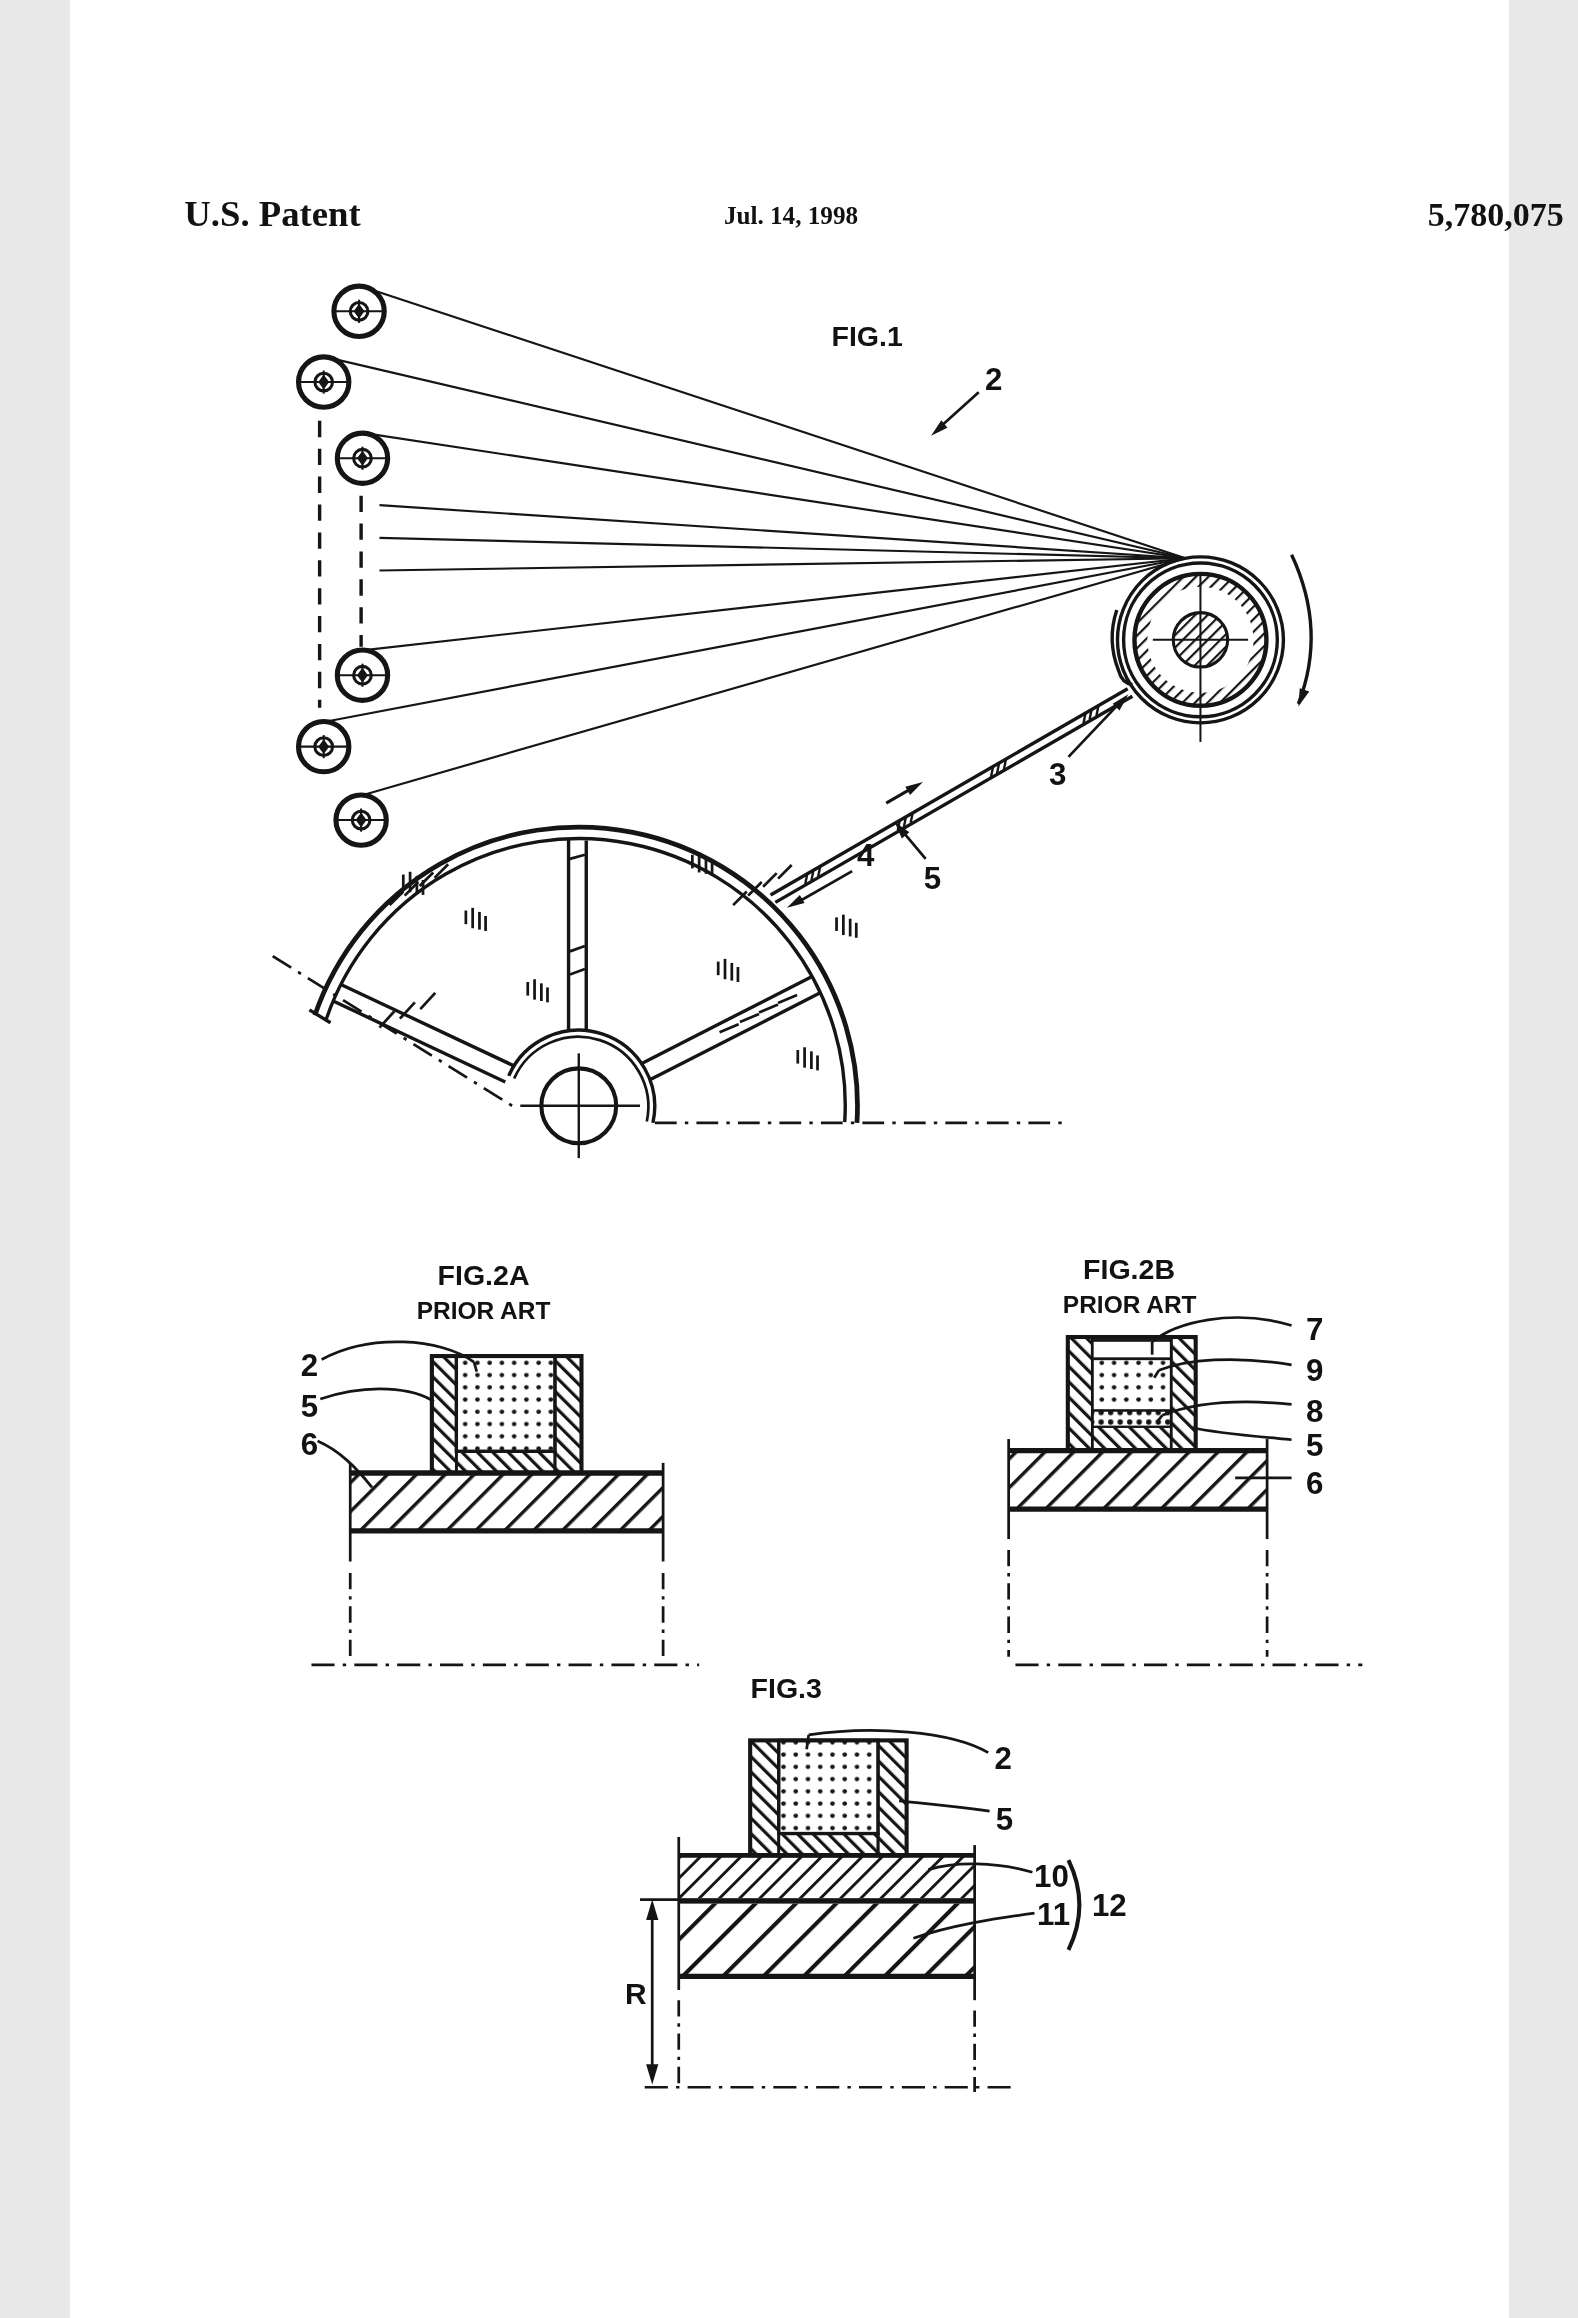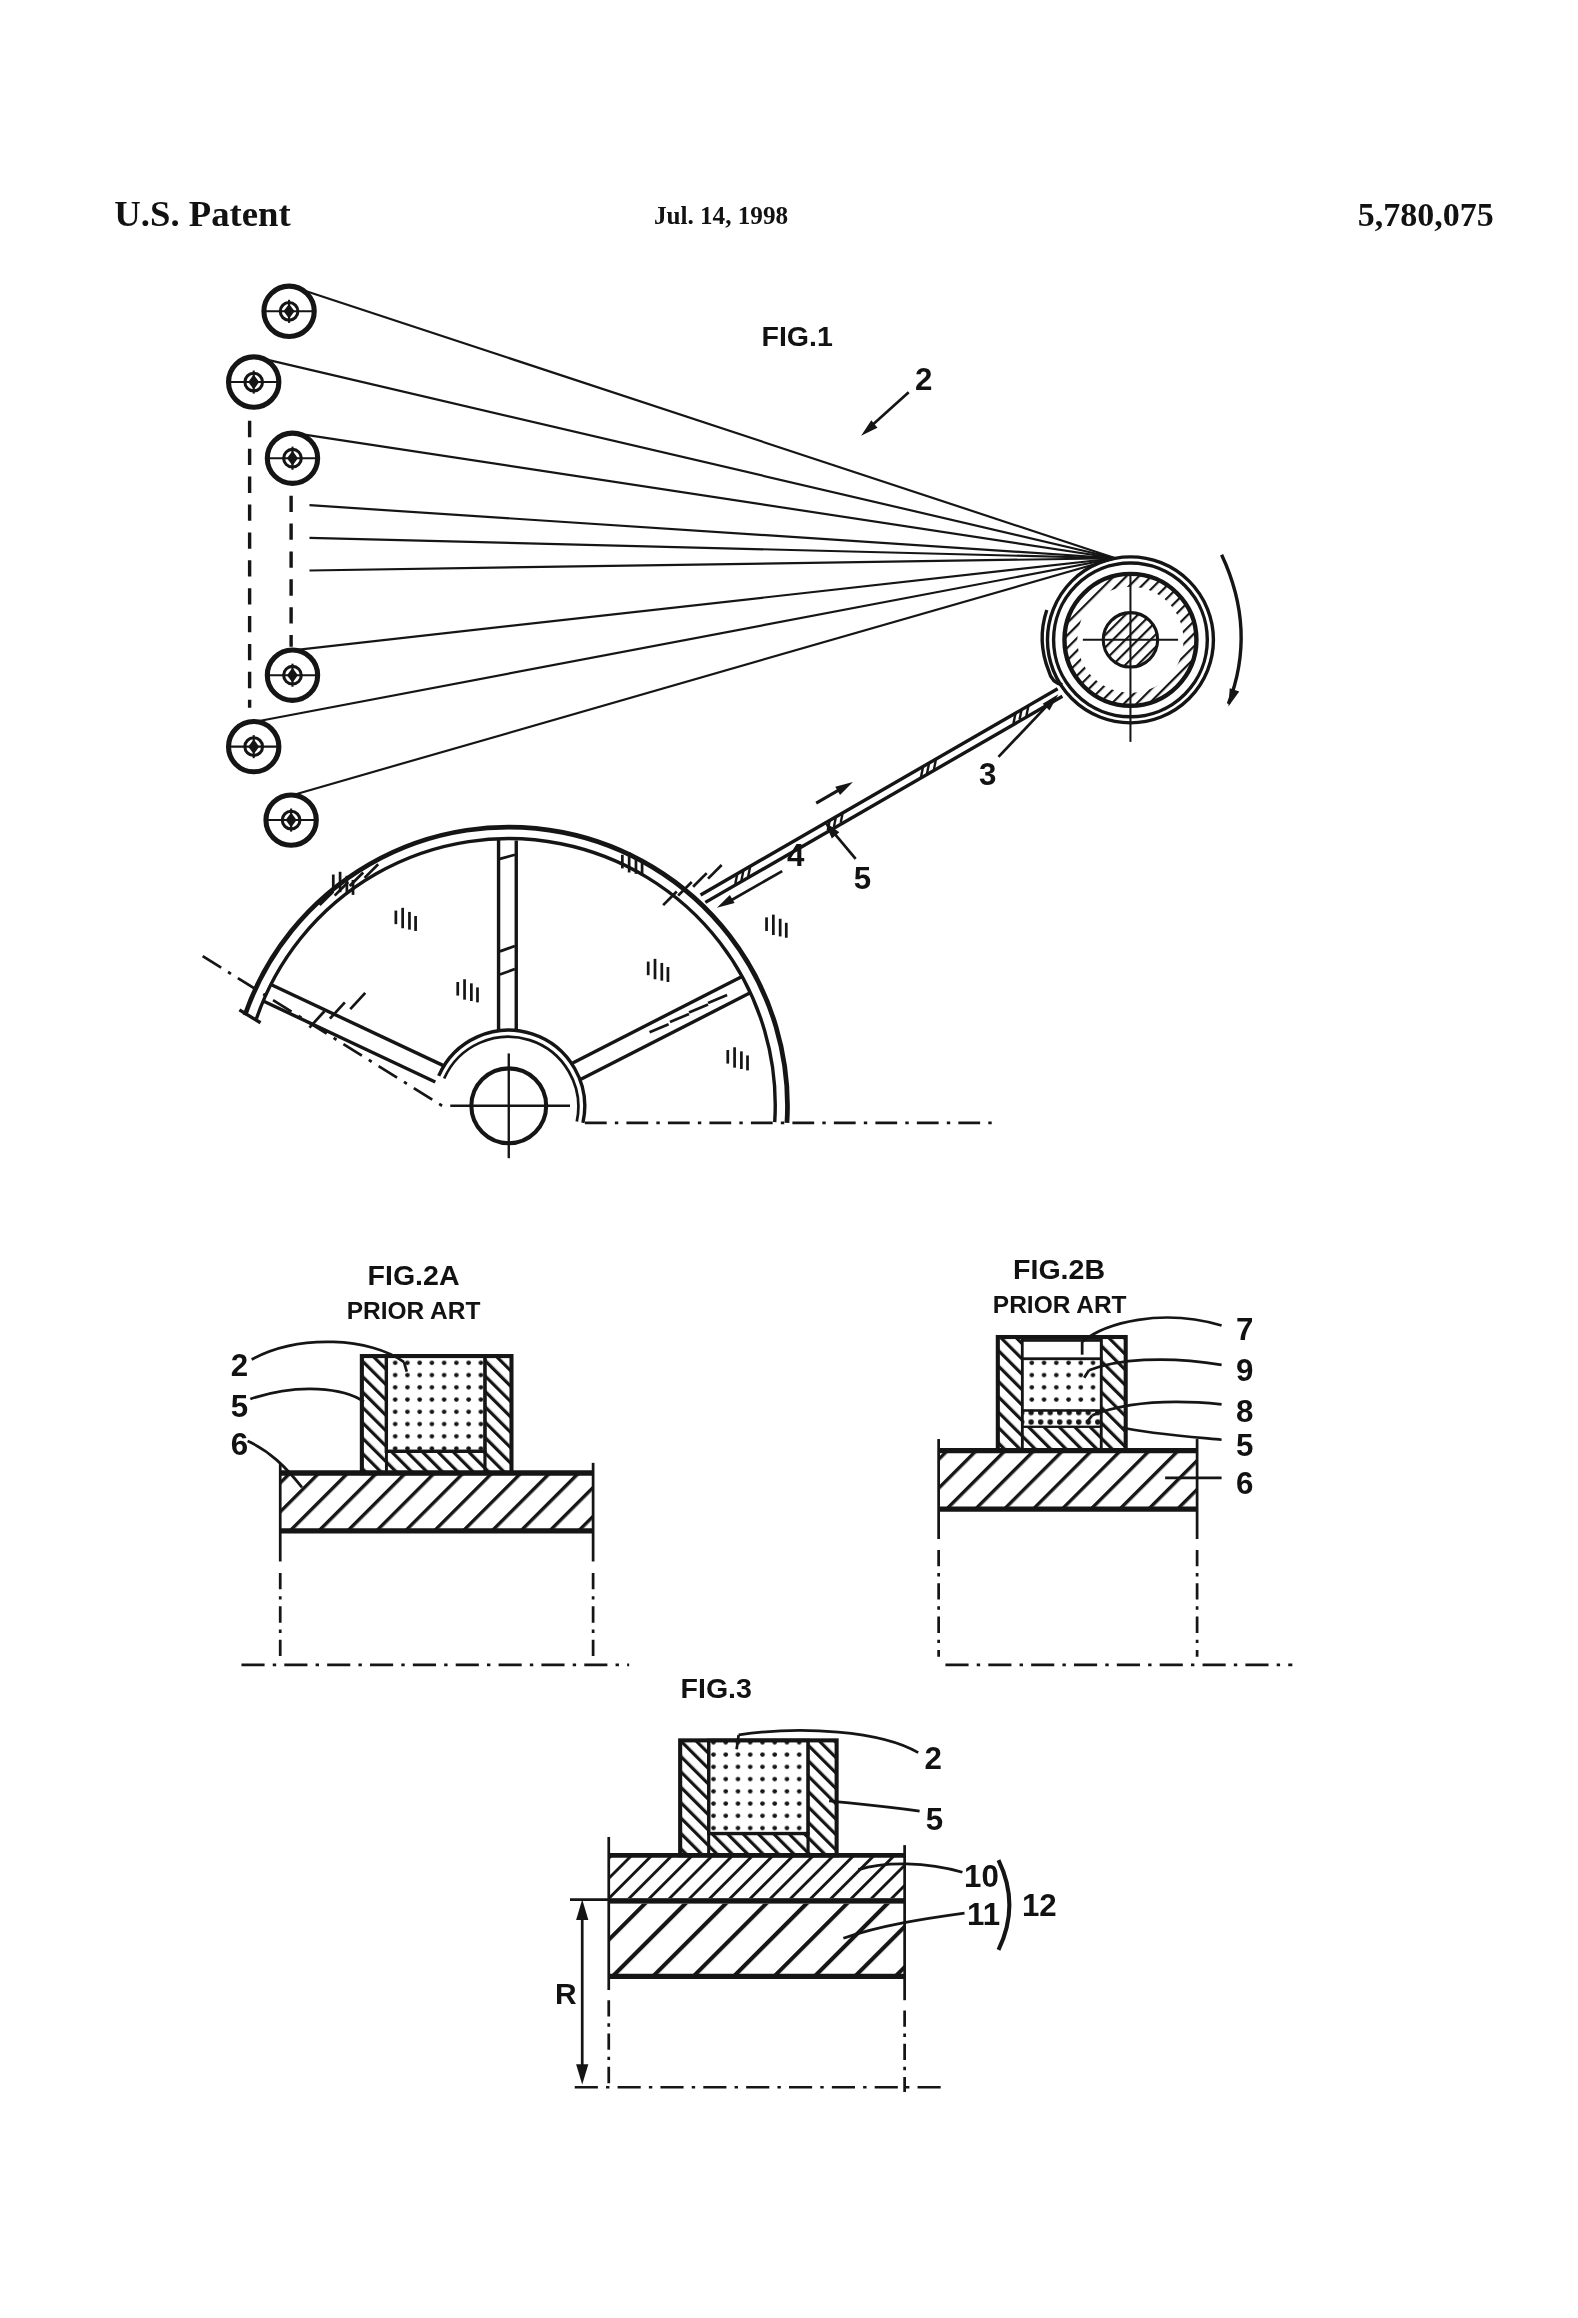--- a/index.html
+++ b/index.html
@@ -1,16 +1,16 @@
 <!DOCTYPE html>
 <html style="font-size:11px"><head>
 <meta charset="utf-8">
 <style>
   html,body{margin:0;padding:0;background:#e8e8e8;}
-  .page{position:relative;width:1578px;height:2319px;background:#ffffff;margin:0 auto;
+  .page{position:relative;width:1439px;height:2319px;background:#ffffff;margin:0 auto;
         font-family:"Liberation Sans",sans-serif;text-align:center;}
   svg{position:absolute;left:0;top:0;}
   .hdr-serif{font-family:"Liberation Serif",serif;font-weight:bold;fill:#121212;}
   .figlbl{font-family:"Liberation Sans",sans-serif;font-weight:bold;fill:#121212;}
   .ref{font-family:"Liberation Sans",sans-serif;font-weight:bold;fill:#121212;}
   .ln{stroke:#151515;fill:none;}
   .fillink{fill:#151515;stroke:none;}
 </style>
 </head>
 <body>

